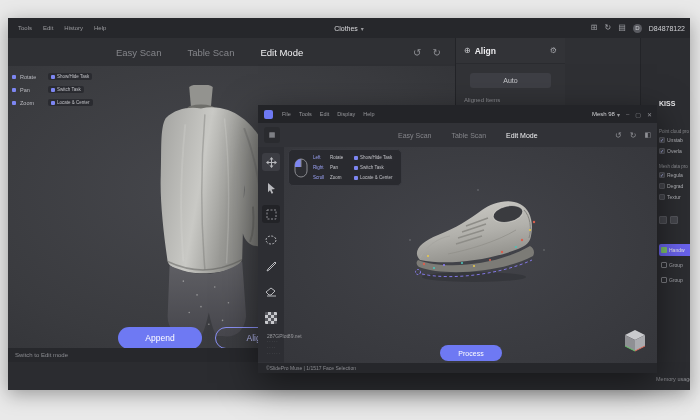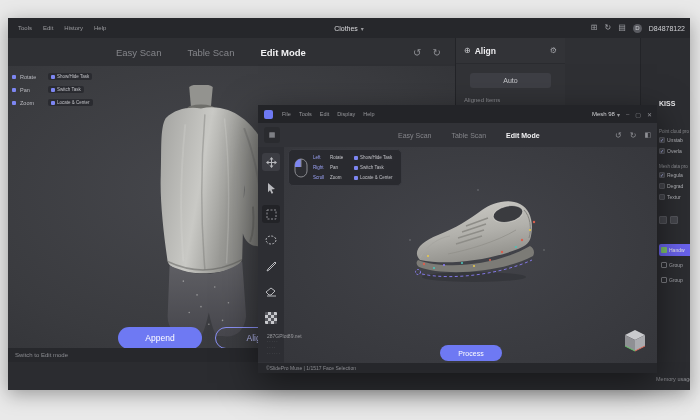--- a/index.html
+++ b/index.html
@@ -19,21 +19,21 @@
   .caret { font-size:6px; color:#9a9b9f; }
   .bg-title-right { position:absolute; right:5px; top:0; height:20px; display:flex; align-items:center; gap:7px; }
   .tb-icon { font-size:8px; color:#9fa0a5; line-height:1; }
   .avatar { width:9px; height:9px; border-radius:50%; background:#5a5b61; color:#cfd0d4;
     font-size:6px; display:flex; align-items:center; justify-content:center; }
   .user-id { font-size:7px; color:#cfd0d4; }
 
   .bg-tabbar { position:absolute; left:0; top:20px; width:447px; height:28px; display:flex; align-items:center; }
   .bg-tabs { display:flex; gap:26px; margin-left:108px; }
   .tab { font-size:9.5px; color:#84858a; cursor:pointer; white-space:nowrap; }
-  .tab.active { color:#f2f2f4; font-weight:bold; }
+  .tab.active { color:#f2f2f4; font-weight:normal; }
   .bg-undoredo { position:absolute; left:405px; top:0; height:28px; display:flex; gap:11px; align-items:center; }
   .ur-icon { font-size:10px; color:#8e8f94; }
 
   .bg-viewport { position:absolute; left:0; top:48px; width:447px; height:282px;
     background:radial-gradient(ellipse at 45% 45%, #46474c 0%, #3a3b3f 70%, #333438 100%); overflow:hidden;padding-left:22px; }
 
   .legend { position:absolute; display:flex; flex-direction:column; gap:2px; }
   .bg-legend { left:4px; top:5px; }
   .legend-row { display:flex; align-items:center; gap:4px; height:11px; }
   .legend-action { font-size:5.5px; color:#b9bac0; width:24px; }

